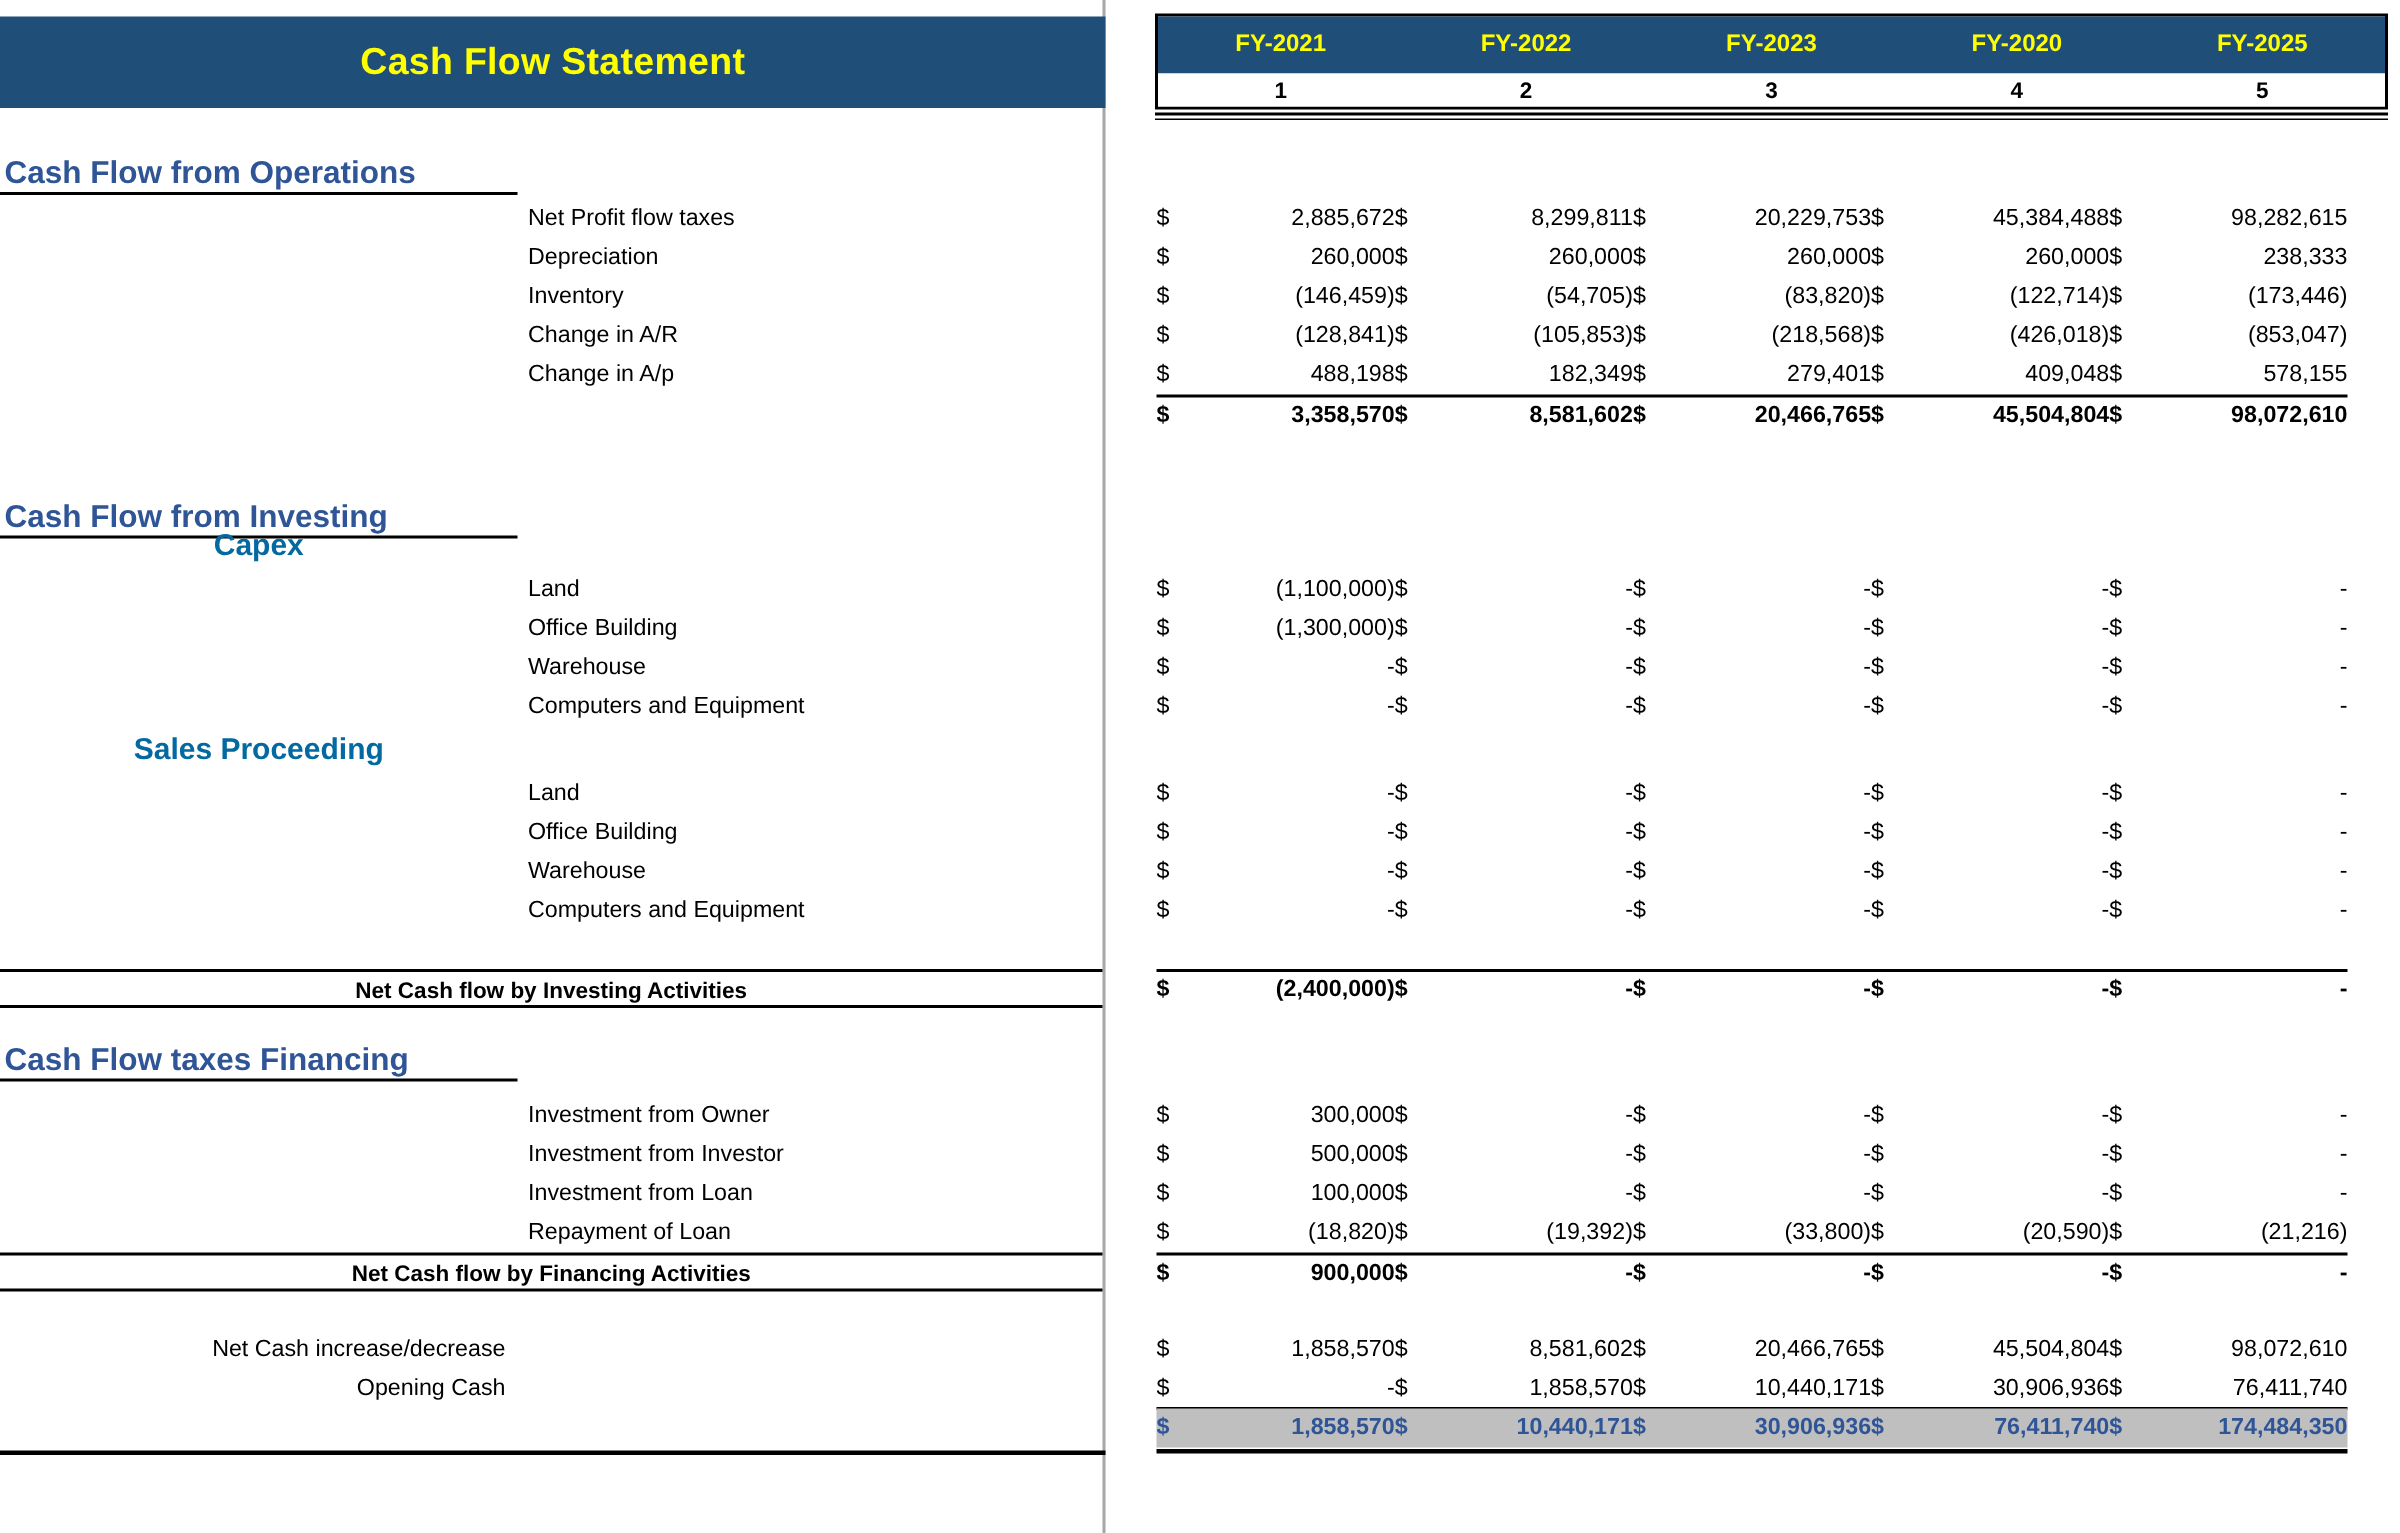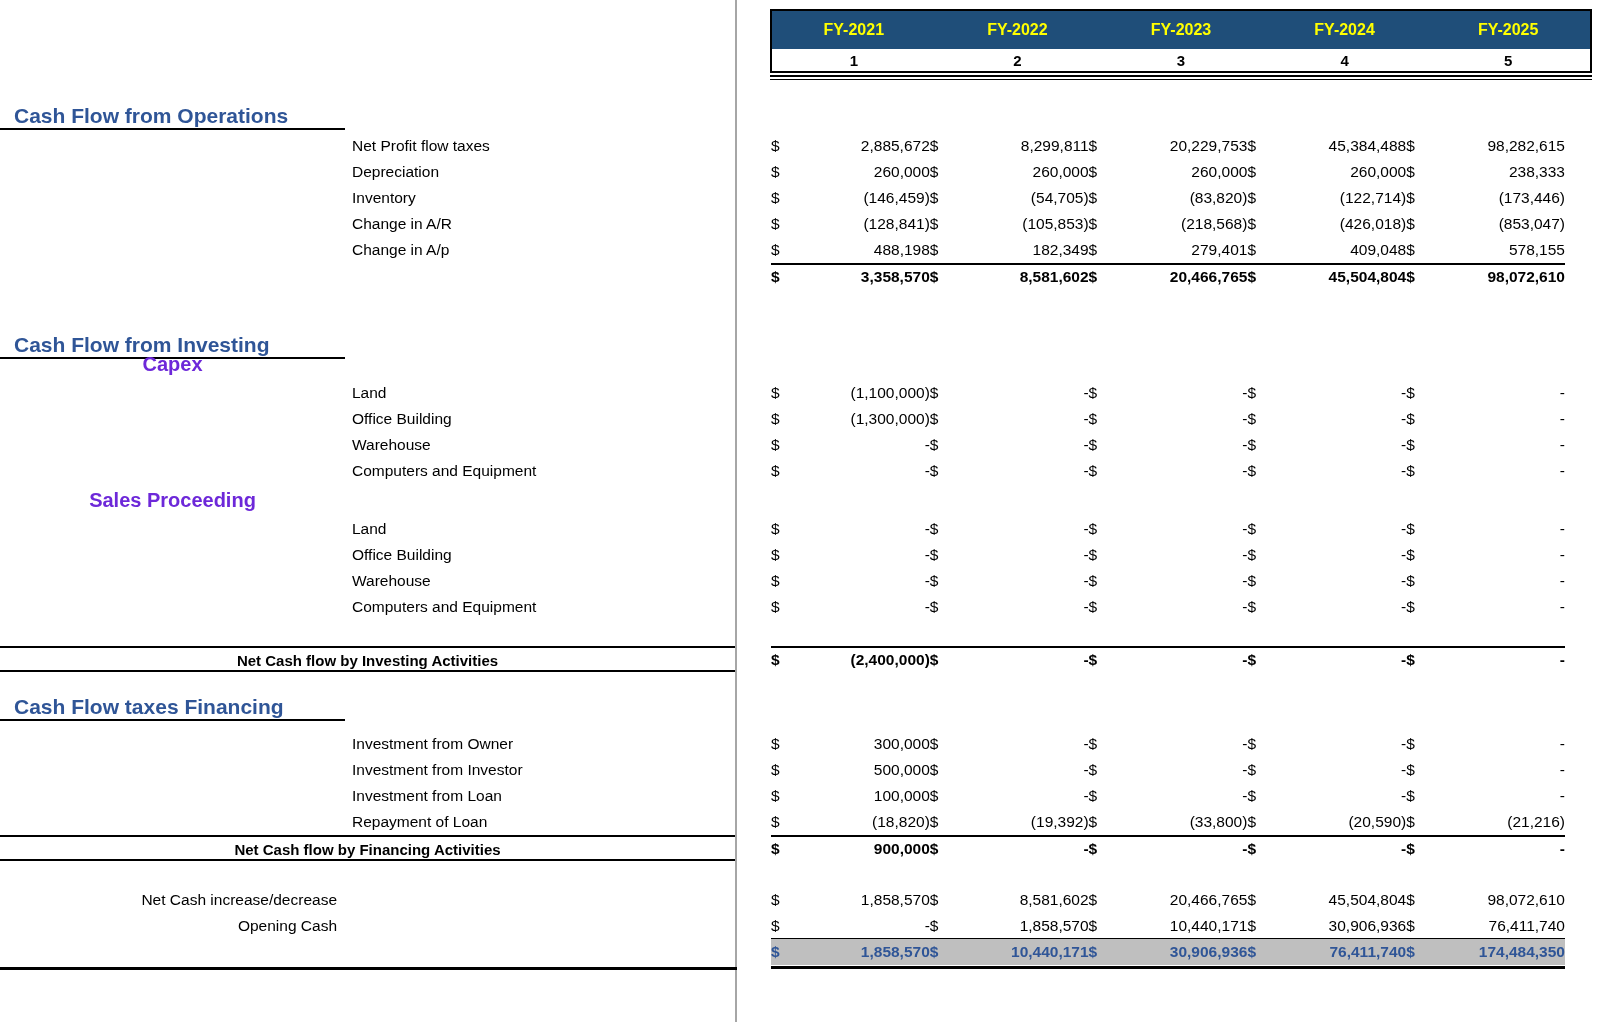--- a/index.html
+++ b/index.html
@@ -29,26 +29,26 @@
   }
   .title-text{
     color:#FFFF00; font-size:25px; font-weight:bold; letter-spacing:.2px;
   }
 
   
   .section-head{
     position:absolute; left:0; width:345px;
     font-size:21px; font-weight:bold; color:#2F5597;
     border-bottom:2px solid #000;
-    box-sizing:border-box; padding-left:14px;
+    box-sizing:border-box; padding-left:3px;
     height:26px; line-height:24px;
   }
   .sub-head{
     position:absolute; width:345px; text-align:center;
-    font-size:20px; font-weight:bold; color:#6d28d9;
+    font-size:20px; font-weight:bold; color:#0369a1;
     height:26px; line-height:26px;
   }
 
   
   .item-label{
     position:absolute; left:352px; width:380px;
     font-size:15.5px; height:26px; line-height:26px; color:#000;
     white-space:nowrap;
   }
   
@@ -134,20 +134,23 @@
     position:absolute; left:771px; width:794px; height:26px;
     background:#BFBFBF;
   }
   .gray-band .dollar,.gray-band .val{color:#2F5597; font-weight:bold;}
 </style>
 </head>
 <body>
 
 <div id="left-pane">
 
+  <div class="title-bar">
+    <span class="title-text">Cash Flow Statement</span>
+  </div>
 
   <div class="section-head" style="top:104px;">Cash Flow from Operations</div>
 
   <div class="item-label" style="top:133px;">Net Profit flow taxes</div>
   <div class="item-label" style="top:159px;">Depreciation</div>
   <div class="item-label" style="top:185px;">Inventory</div>
   <div class="item-label" style="top:211px;">Change in A/R</div>
   <div class="item-label" style="top:237px;">Change in A/p</div>
 
 
@@ -184,21 +187,21 @@
 </div>
 
 <div id="right-pane">
 
   <div class="hdr-box"></div>
 
   <div class="hdr-years">
     <div class="cell">FY-2021</div>
     <div class="cell">FY-2022</div>
     <div class="cell">FY-2023</div>
-    <div class="cell">FY-2024</div>
+    <div class="cell">FY-2020</div>
     <div class="cell">FY-2025</div>
   </div>
 
   <div class="hdr-idx">
     <div class="cell">1</div>
     <div class="cell">2</div>
     <div class="cell">3</div>
     <div class="cell">4</div>
     <div class="cell">5</div>
   </div>

